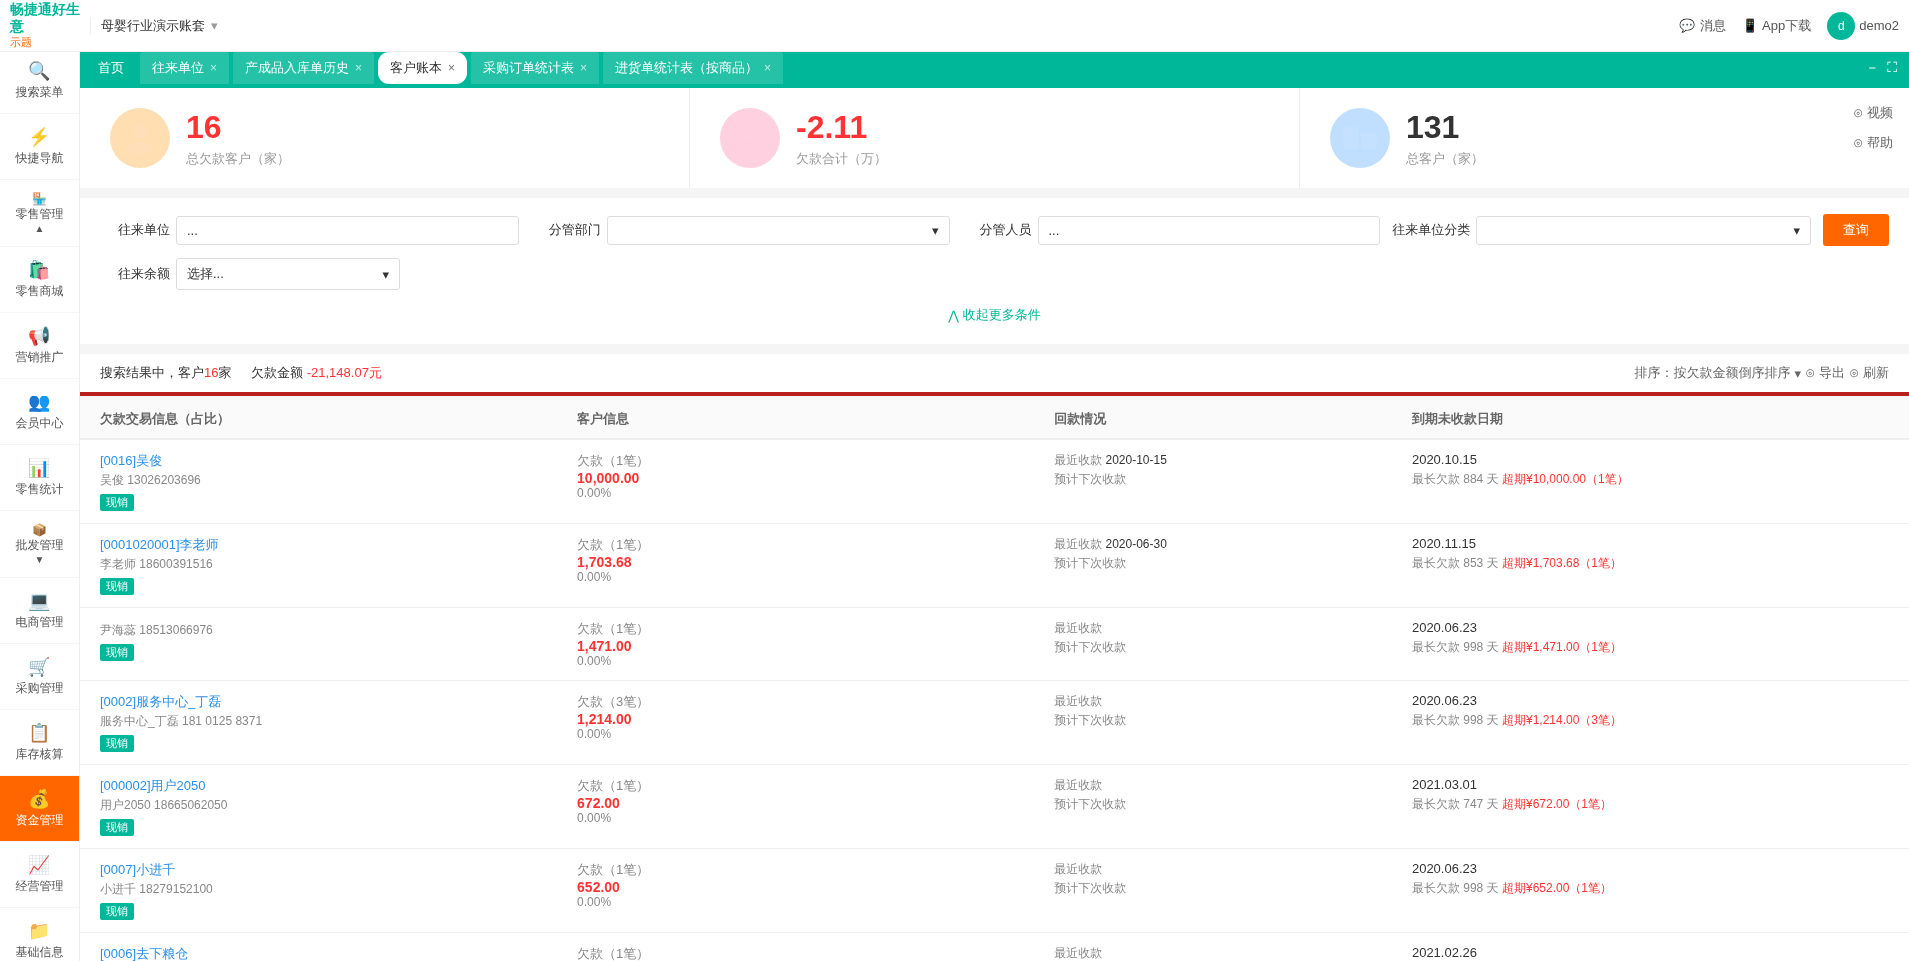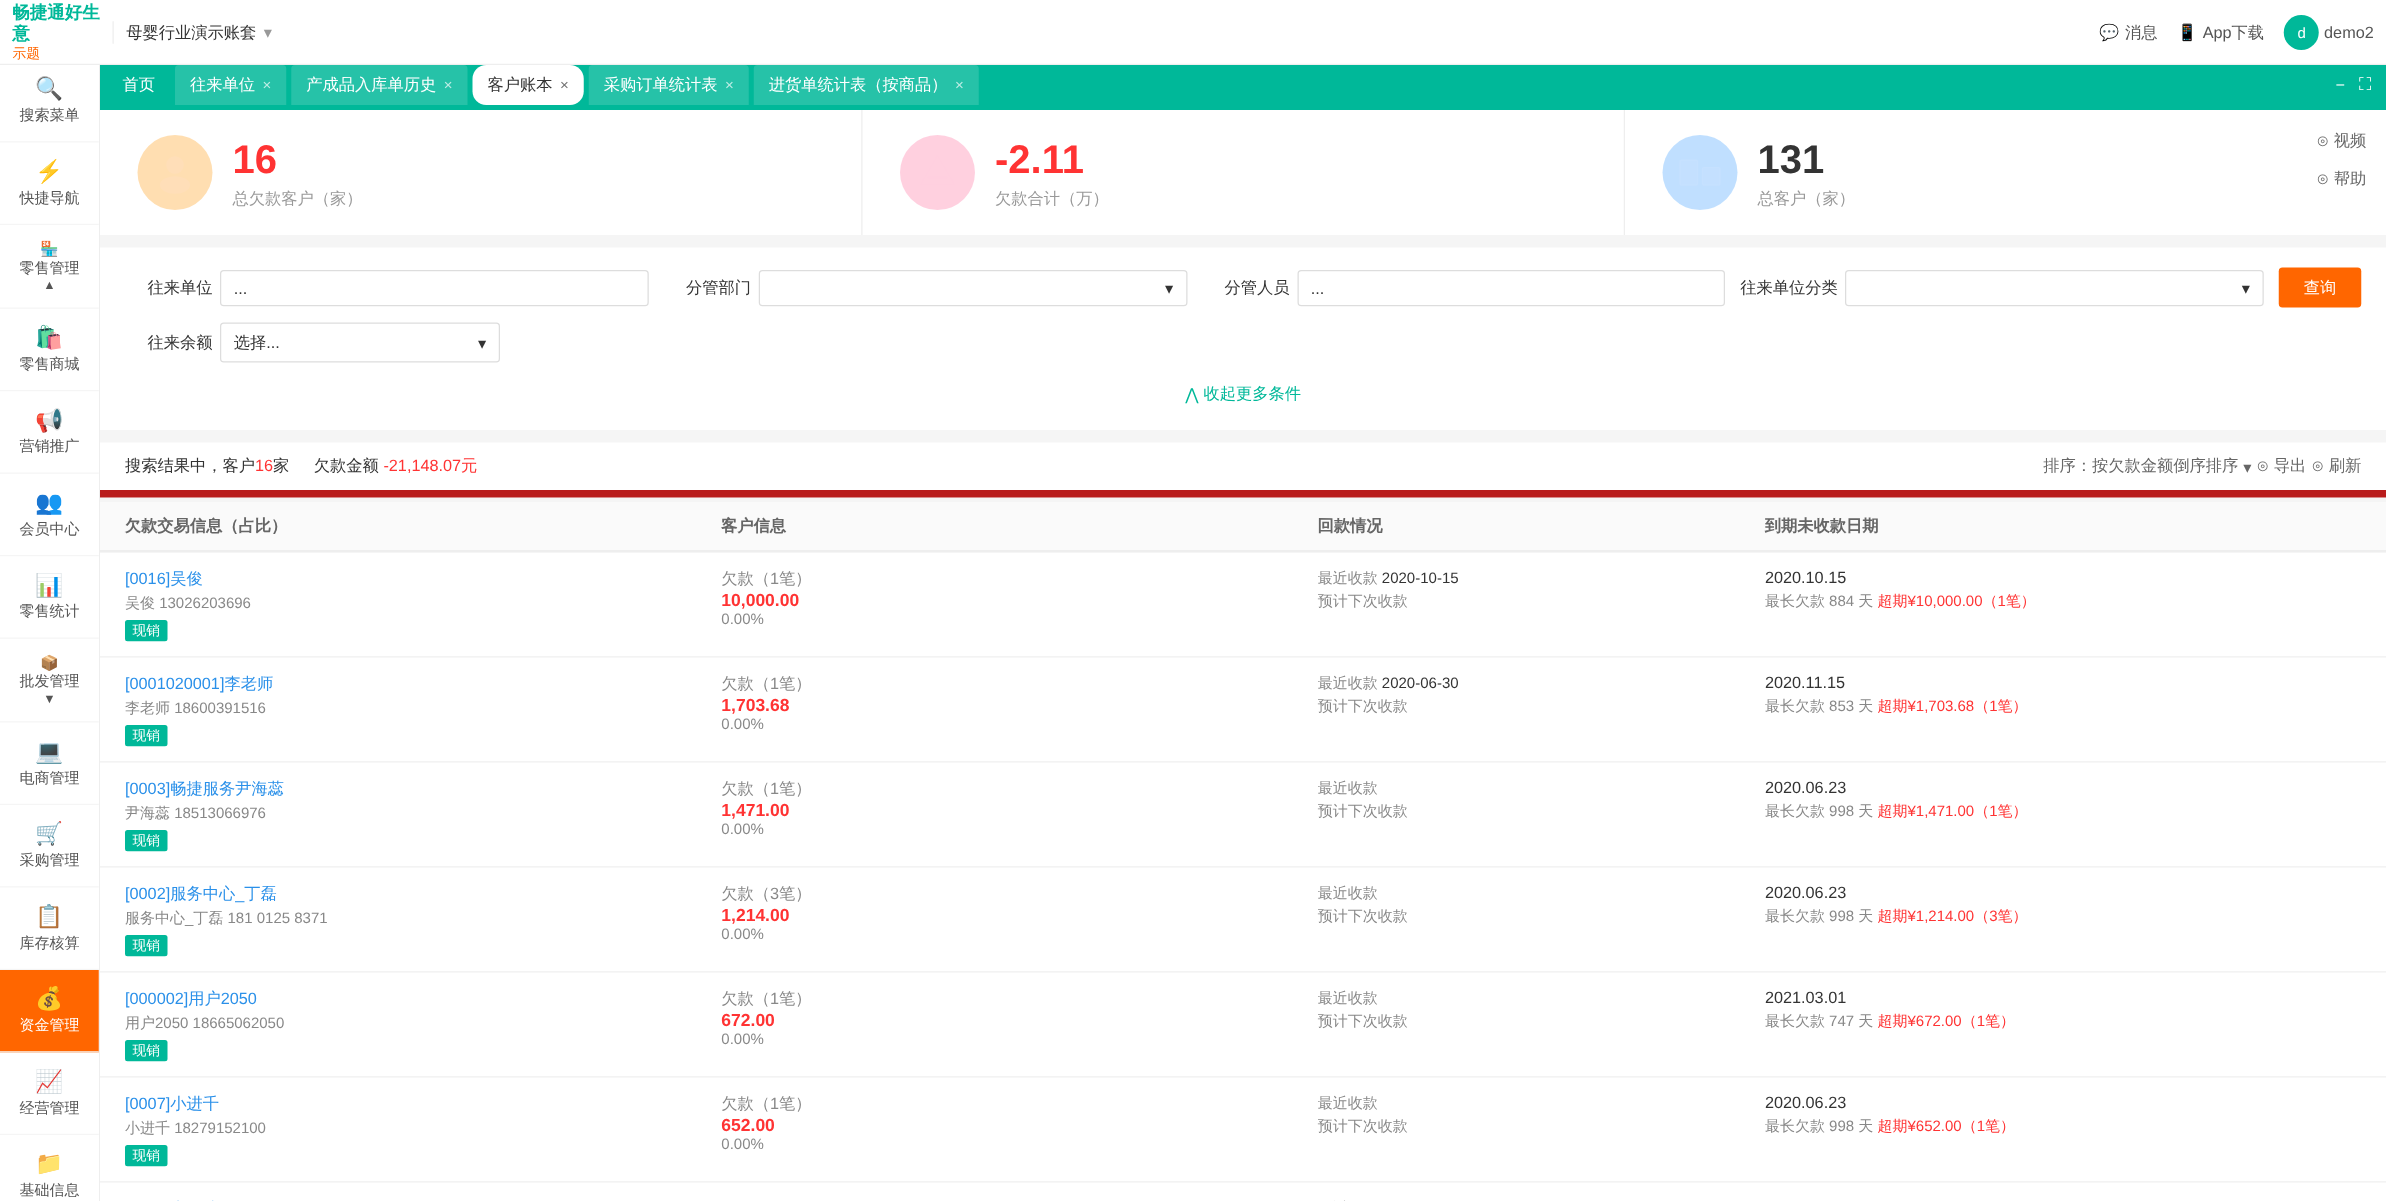--- a/index.html
+++ b/index.html
@@ -62,21 +62,21 @@
     .filter-area { background: #fff; padding: 16px 20px; margin-bottom: 10px; }
     .filter-row { display: flex; align-items: center; gap: 12px; margin-bottom: 12px; }
     .filter-item { display: flex; align-items: center; gap: 6px; flex: 1; }
     .filter-label { color: #333; font-size: 13px; white-space: nowrap; min-width: 70px; text-align: right; }
     .filter-input { flex: 1; border: 1px solid #ddd; border-radius: 3px; padding: 6px 10px; font-size: 13px; color: #333; display: flex; align-items: center; justify-content: space-between; cursor: pointer; background: #fff; }
     .filter-select { flex: 1; border: 1px solid #ddd; border-radius: 3px; padding: 6px 10px; font-size: 13px; color: #333; display: flex; align-items: center; justify-content: space-between; cursor: pointer; background: #fff; }
     .filter-btn { background: #ff6600; color: #fff; border: none; border-radius: 3px; padding: 7px 20px; font-size: 13px; cursor: pointer; }
     .collapse-row { display: flex; justify-content: center; align-items: center; color: #00b899; font-size: 13px; cursor: pointer; gap: 4px; padding: 4px 0; }
 
     
-    .result-bar { background: #fff; padding: 10px 20px; margin-bottom: 4px; display: flex; align-items: flex-end; justify-content: space-between; border-bottom: 6px solid #b91c1c; }
+    .result-bar { background: #fff; padding: 10px 20px; margin-bottom: 4px; display: flex; align-items: flex-end; justify-content: space-between; border-bottom: 4px solid #b91c1c; }
     .result-actions { display: flex; align-items: center; gap: 4px; font-size: 13px; color: #666; }
     .result-sort { display: flex; align-items: center; gap: 4px; cursor: pointer; }
 
     
     .data-table { width: 100%; background: #fff; }
     .table-header { display: grid; grid-template-columns: 2fr 2fr 1.5fr 2fr; padding: 10px 20px; background: #fafafa; border-bottom: 2px solid #eee; font-size: 13px; color: #666; font-weight: bold; }
     .table-row { display: grid; grid-template-columns: 2fr 2fr 1.5fr 2fr; padding: 12px 20px; border-bottom: 1px solid #f0f0f0; align-items: start; }
     
     .customer-name { color: #2a90e9; font-size: 13px; cursor: pointer; }
     .customer-phone { color: #888; font-size: 12px; margin: 2px 0; }
@@ -380,21 +380,20 @@
             <div class="return-next">预计下次收款</div>
           </div>
           <div>
             <div class="due-date">2020.11.15</div>
             <div class="overdue-info">最长欠款 853 天 <span class="overdue-link">超期¥1,703.68（1笔）</span></div>
           </div>
         </div>
 
         <div class="table-row">
           <div>
-            <div class="customer-name">[0003]畅捷服务尹海蕊</div>
             <div class="customer-phone">尹海蕊  18513066976</div>
             <span class="customer-tag">现销</span>
           </div>
           <div>
             <div class="debt-count">欠款（1笔）</div>
             <div class="debt-amount">1,471.00</div>
             <div class="debt-pct">0.00%</div>
           </div>
           <div>
             <div class="return-last">最近收款</div>

